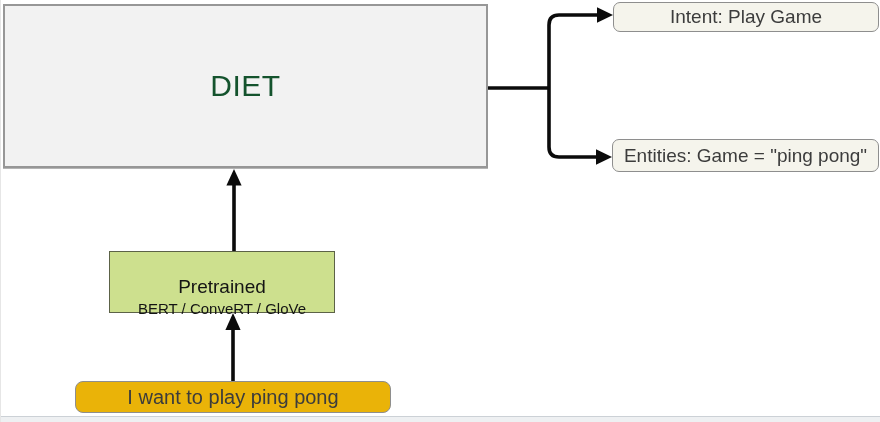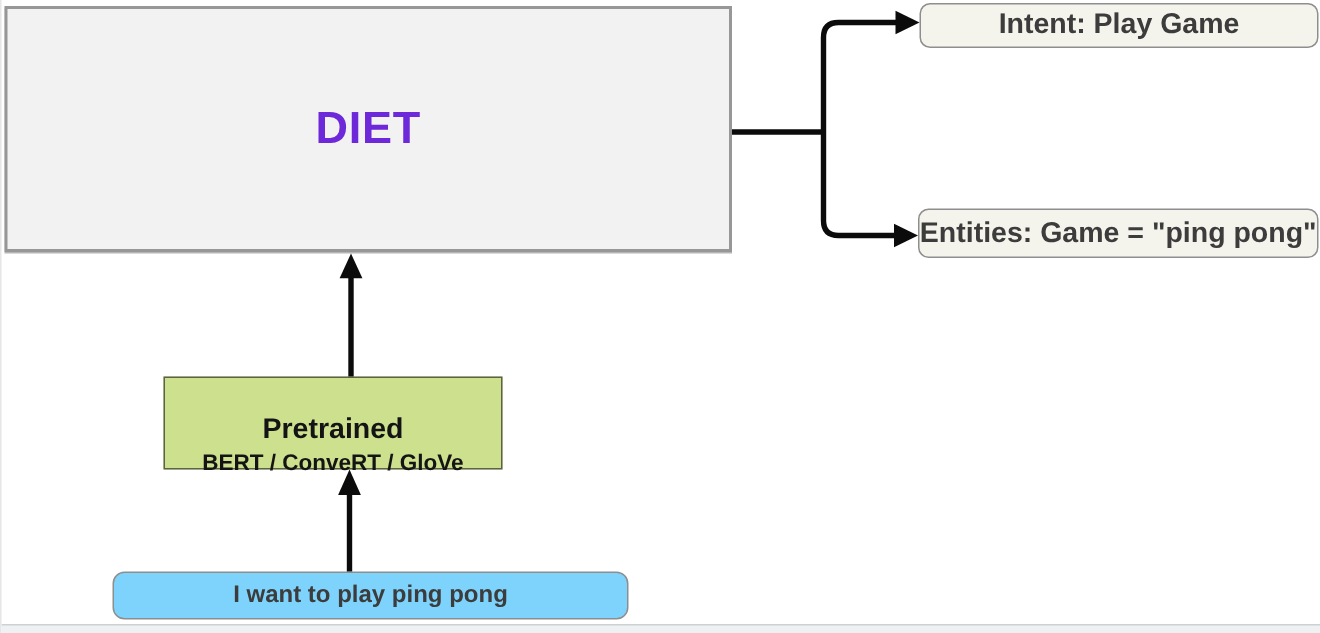--- a/index.html
+++ b/index.html
@@ -18,33 +18,33 @@
     box-sizing: border-box;
   }
   .node {
     position: absolute;
     box-sizing: border-box;
     display: flex;
     align-items: center;
     justify-content: center;
     text-align: center;
     color: #3d3d3d;
-    font-weight: bold;
+    font-weight: normal;
   }
   .diet {
     left: 2px;
     top: 4px;
     width: 485px;
     height: 164px;
     background: #f2f2f2;
     border: 2px solid #979797;
     box-shadow: 0 1px 0 #b5b5b5;
     font-size: 30px;
     letter-spacing: 0.5px;
-    color: #6d28d9;
+    color: #14532d;
   }
   .io-box {
     background: #f5f4ec;
     border: 1.6px solid #8e8e8e;
     border-radius: 7px;
     font-size: 19px;
     color: #3c3c3c;
   }
   .intent {
     left: 612px;
@@ -74,26 +74,26 @@
     line-height: 22px;
     margin-top: 30px;
   }
   .pretrained .pt-sub {
     font-size: 15px;
     line-height: 20px;
   }
   .utterance {
     left: 74px;
     top: 381px;
-    width: 344px;
+    width: 316px;
     height: 32px;
-    background: #7dd3fc;
+    background: #eab308;
     border: 1.6px solid #8e8e8e;
     border-radius: 8px;
-    font-size: 16px;
+    font-size: 20px;
     color: #3c3c3c;
   }
   .arrows {
     position: absolute;
     left: 0;
     top: 0;
     width: 880px;
     height: 422px;
     pointer-events: none;
   }

